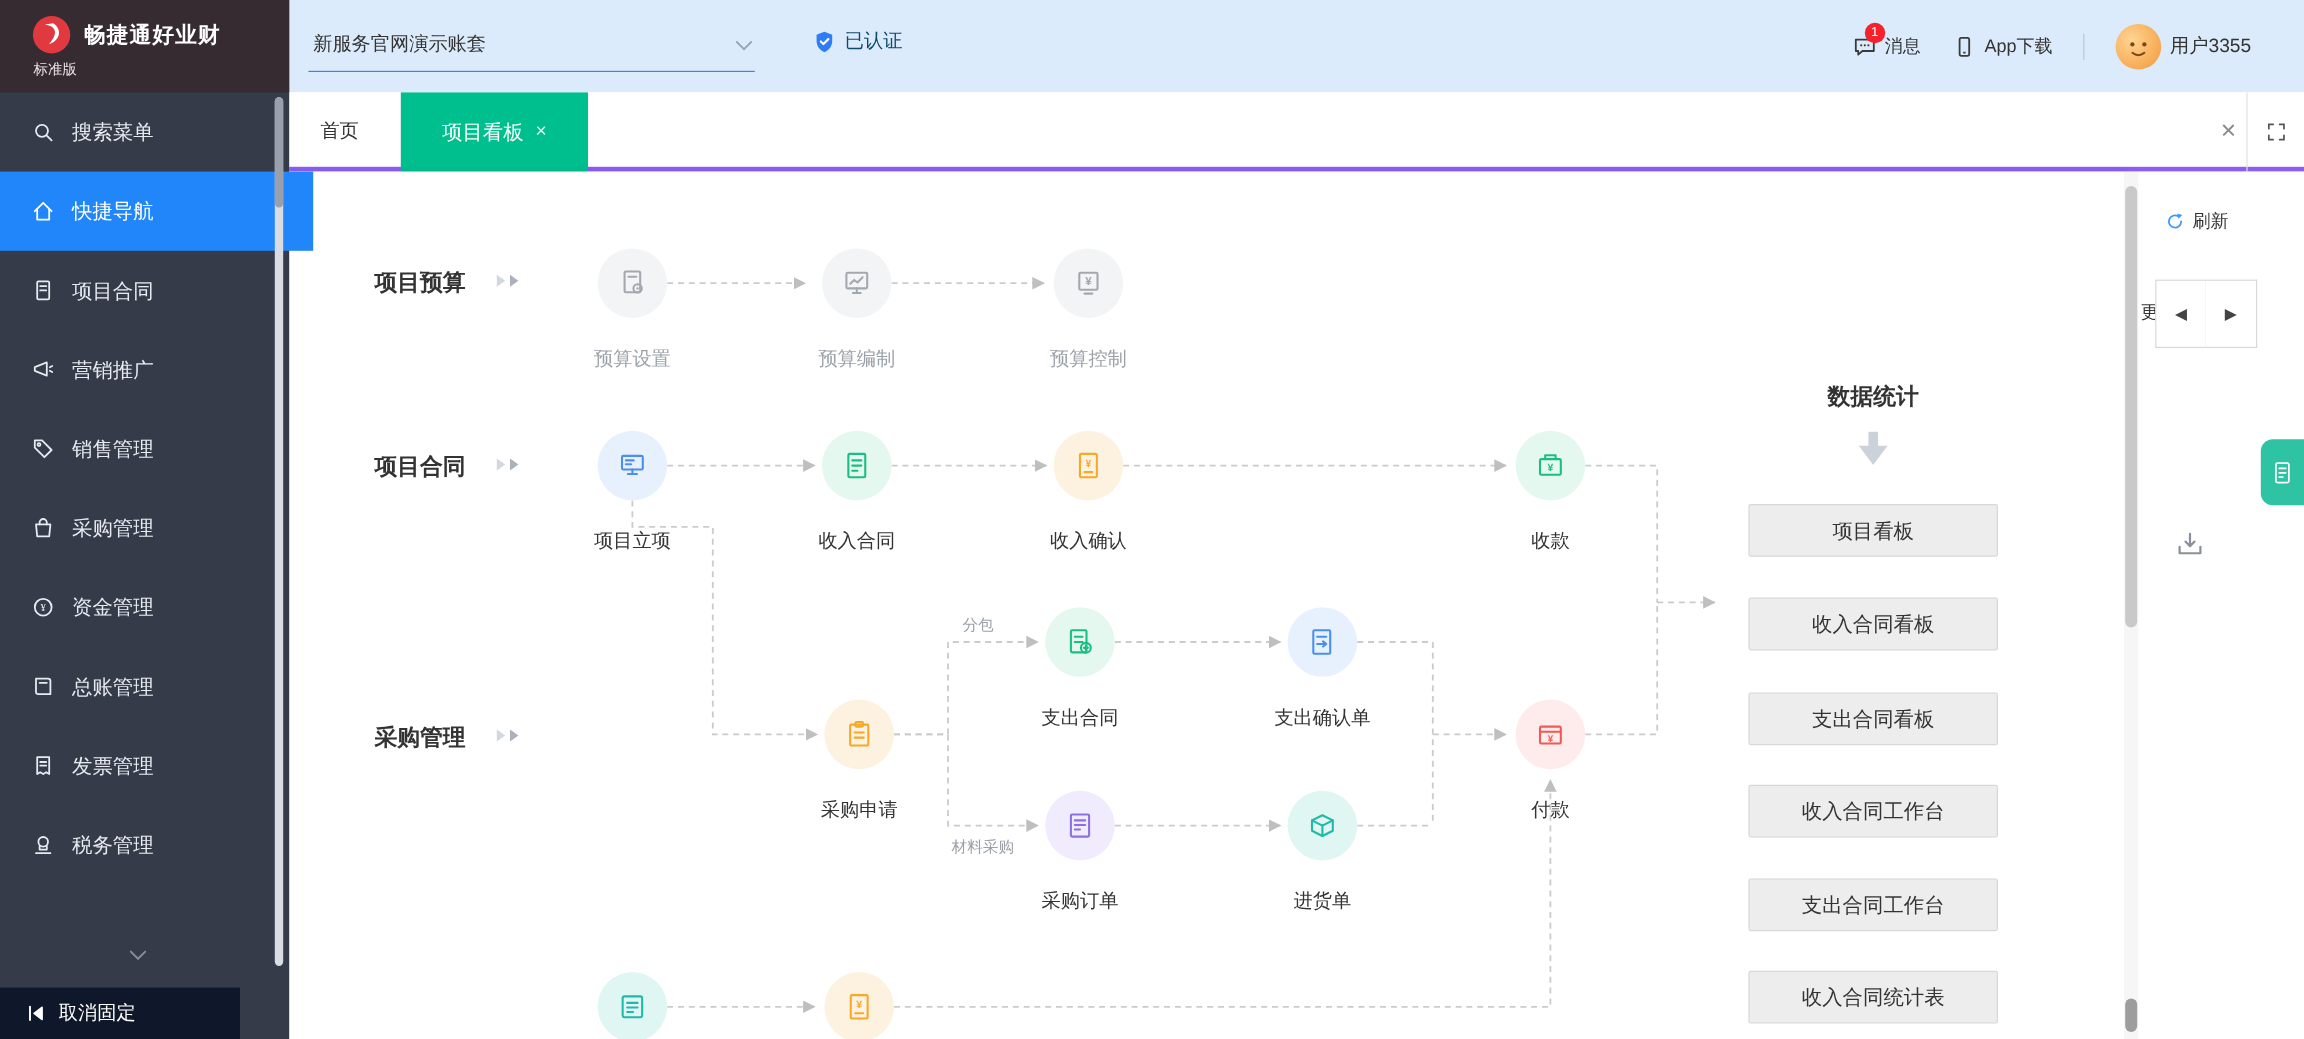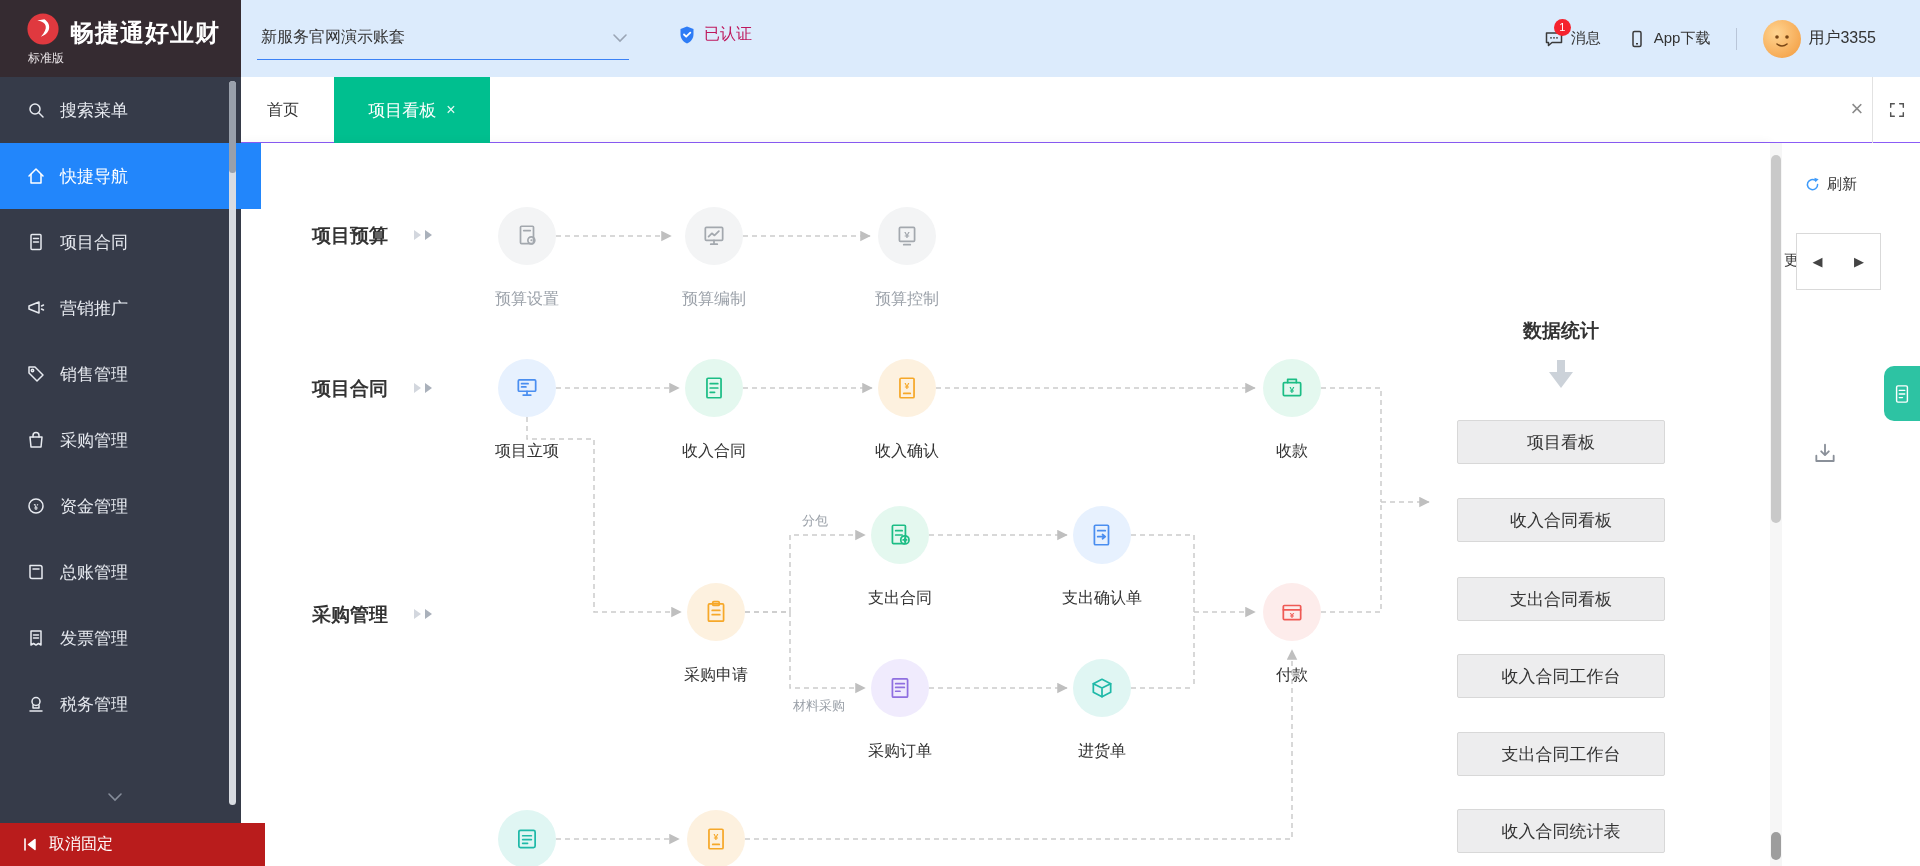--- a/index.html
+++ b/index.html
@@ -3,49 +3,49 @@
 <meta charset="utf-8">
 <style>
   * { margin:0; padding:0; box-sizing:border-box; }
   html,body { width:1920px; height:866px; overflow:hidden; }
   body { font-family:"Liberation Sans","DejaVu Sans",sans-serif; background:#fff; position:relative; color:#333; }
 
   
   .sidebar { position:absolute; left:0; top:0; width:241px; height:866px; background:#363b49; z-index:5; }
   .logo-block { position:absolute; left:0; top:0; width:241px; height:77px; background:#352b31; }
   .logo-circle { position:absolute; left:26px; top:12px; width:34px; height:34px; }
-  .brand-name { position:absolute; left:70px; top:17px; color:#fff; font-size:24px; font-weight:bold; letter-spacing:1px; }
+  .brand-name { position:absolute; left:70px; top:17px; color:#fff; font-size:18px; font-weight:bold; letter-spacing:1px; }
   .brand-edition { position:absolute; left:28px; top:50px; color:#e8e3e6; font-size:12px; }
   .menu { position:absolute; top:77px; left:0; width:261px;font-family:Liberation Serif, serif; }
   .menu-item { height:66px; display:flex; align-items:center; padding-left:26px; cursor:pointer; color:#e7eaf0; }
   .menu-item.active { background:#2286fb; color:#fff; }
   .menu-item .mi-icon { width:20px; height:20px; margin-right:14px; flex:0 0 20px; }
   .menu-item .mi-label { font-size:17px; }
   .mi-icon svg { stroke:currentColor; fill:none; stroke-width:1.5; stroke-linecap:round; stroke-linejoin:round; }
   .sb-track { position:absolute; left:229px; top:81px; width:7px; height:724px; background:#d9dce2; border-radius:4px; }
   .sb-thumb { position:absolute; left:0; top:0; width:7px; height:92px; background:#99a0ab; border-radius:4px; }
   .sb-chevron { position:absolute; left:0; top:788px; width:229px; text-align:center; color:#868d9a; }
-  .unpin-bar { position:absolute; left:0; bottom:0; width:265px; height:43px; background:#b91c1c; display:flex; align-items:center; padding-left:22px; color:#fff; cursor:pointer; }
+  .unpin-bar { position:absolute; left:0; bottom:0; width:200px; height:43px; background:#0f172a; display:flex; align-items:center; padding-left:22px; color:#fff; cursor:pointer; }
   .unpin-bar .mi-icon { width:17px; height:17px; margin-right:10px; }
   .unpin-bar .mi-label { font-size:16px; }
 
   
   .topbar { position:absolute; left:241px; top:0; width:1679px; height:77px; background:#dcebfc; }
   .account-select { position:absolute; left:16px; top:16px; width:372px; height:44px; border-bottom:1px solid #3b82f6; display:flex; align-items:center; justify-content:space-between; cursor:pointer; }
   .account-select .acc-text { font-size:16px; color:#333; padding-left:4px; }
-  .certified { position:absolute; left:436px; top:24px; display:flex; align-items:center; gap:7px; color:#be185d; font-size:16px; }
+  .certified { position:absolute; left:436px; top:24px; display:flex; align-items:center; gap:7px; color:#0c4a6e; font-size:16px; }
   .topbar-right { position:absolute; right:0; top:0; height:77px; display:flex; align-items:center; gap:26px; padding-right:44px; }
   .tb-item { display:flex; align-items:center; gap:7px; font-size:15px; color:#333; cursor:pointer; position:relative; }
   .msg-badge { position:absolute; top:-10px; left:10px; min-width:17px; height:17px; border-radius:9px; background:#f5222d; color:#fff; font-size:11px; display:flex; align-items:center; justify-content:center; padding:0 4px; }
   .tb-divider { width:1px; height:22px; background:#b9c5d8; }
   .avatar { width:38px; height:38px; border-radius:50%; background:radial-gradient(circle at 35% 35%, #ffd491, #f2983a); position:relative; overflow:hidden; }
   .user-item { font-size:16px; }
 
   
-  .tabbar { position:absolute; left:241px; top:77px; width:1679px; height:66px; background:#fff; border-bottom:1px solid #8b5cf6; }
+  .tabbar { position:absolute; left:241px; top:77px; width:1679px; height:66px; background:#fff; border-bottom:4px solid #8b5cf6; }
   .tab-home { position:absolute; left:26px; top:0; height:66px; line-height:66px; font-size:16px; color:#333; cursor:pointer; }
   .tab-active { position:absolute; left:93px; top:0; width:156px; height:66px; background:#00bf8f; color:#fff; display:flex; align-items:center; justify-content:center; gap:10px; cursor:pointer; }
   .tab-active .tab-label { font-size:17px; }
   .tab-active .tab-close { font-size:16px; opacity:.9; cursor:pointer; }
   .tabs-close-all { position:absolute; left:1596px; top:0; width:40px; height:66px; line-height:64px; text-align:center; font-size:22px; color:#8a8a8a; cursor:pointer; }
   .corner-expand { position:absolute; right:0; top:0; width:48px; height:66px; border-left:1px solid #e2e2e2; display:flex; align-items:center; justify-content:center; cursor:pointer; color:#555; }
 
   
   .right-panel { position:absolute; left:1782px; top:143px; width:138px; height:723px; background:#fff; }
   .refresh-btn { position:absolute; left:22px; top:32px; display:flex; align-items:center; gap:6px; font-size:15px; color:#333; cursor:pointer;justify-content:center; }

